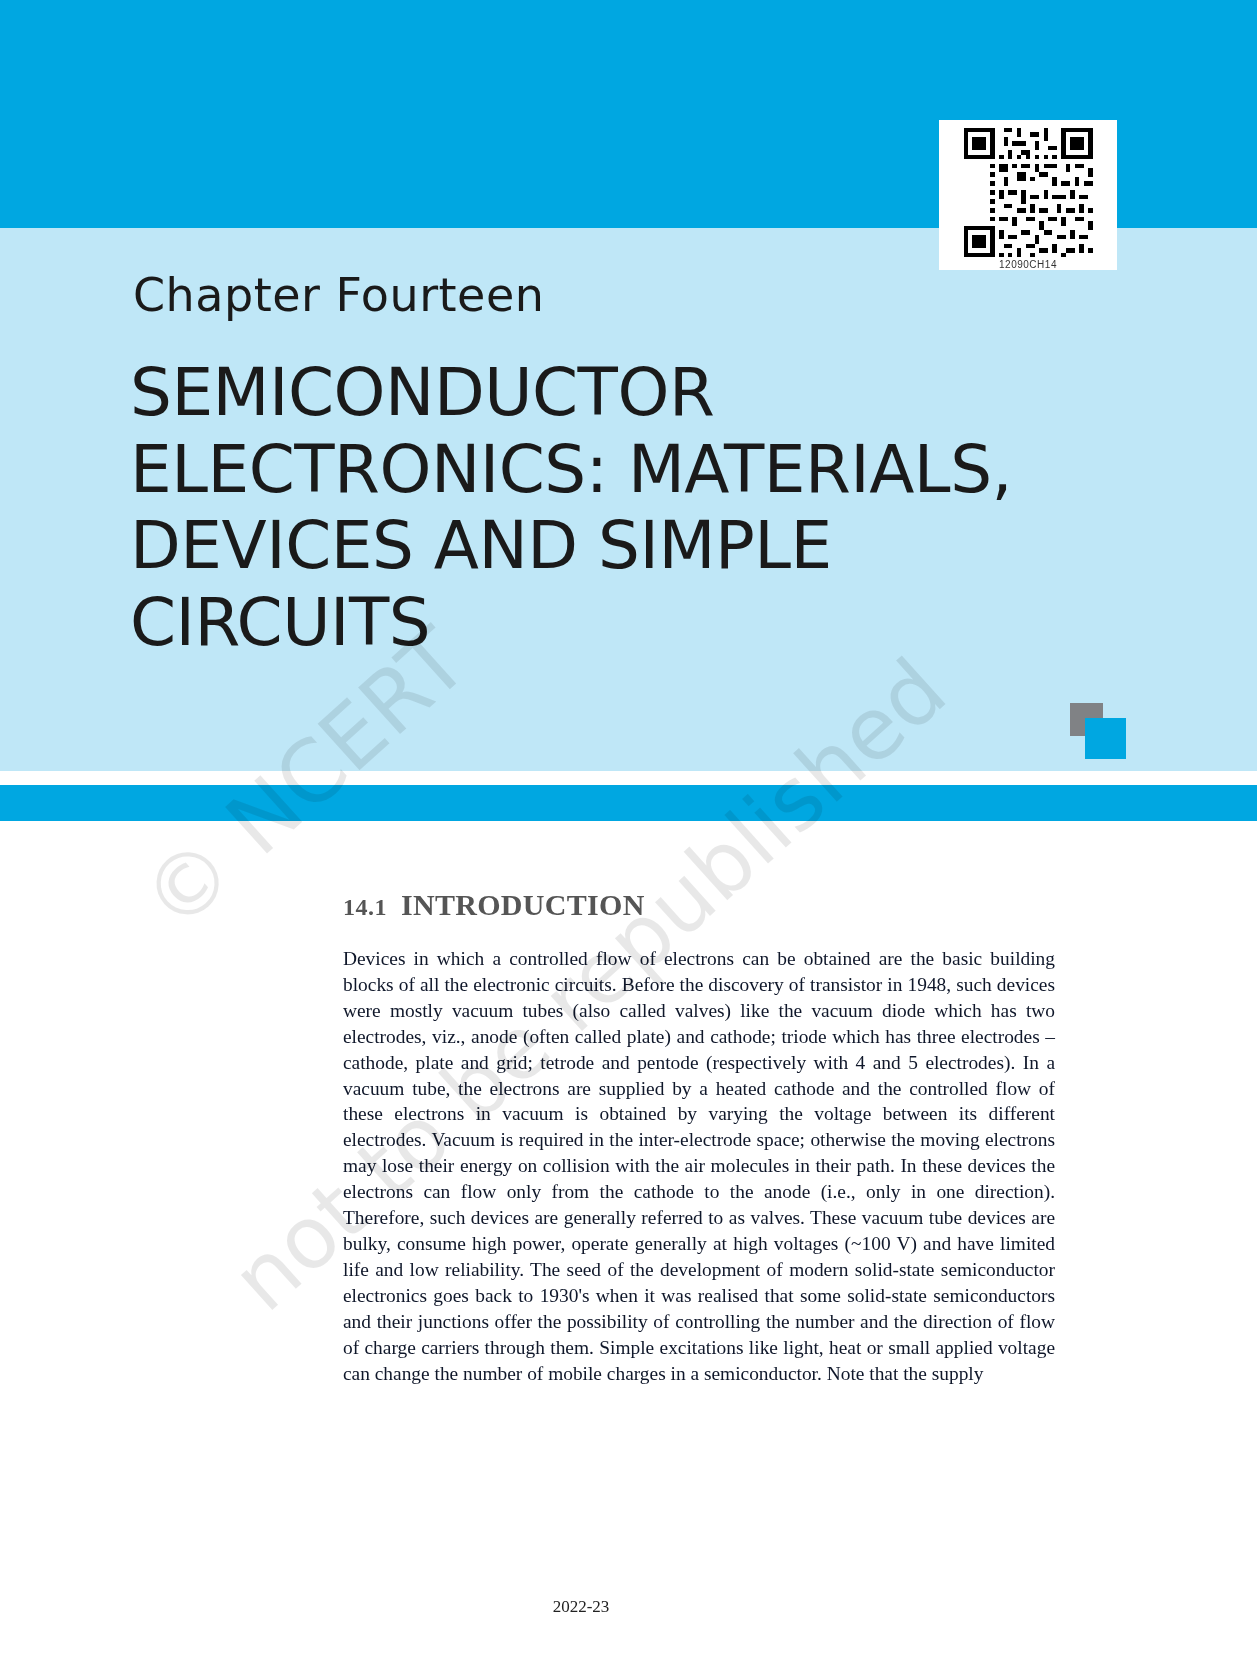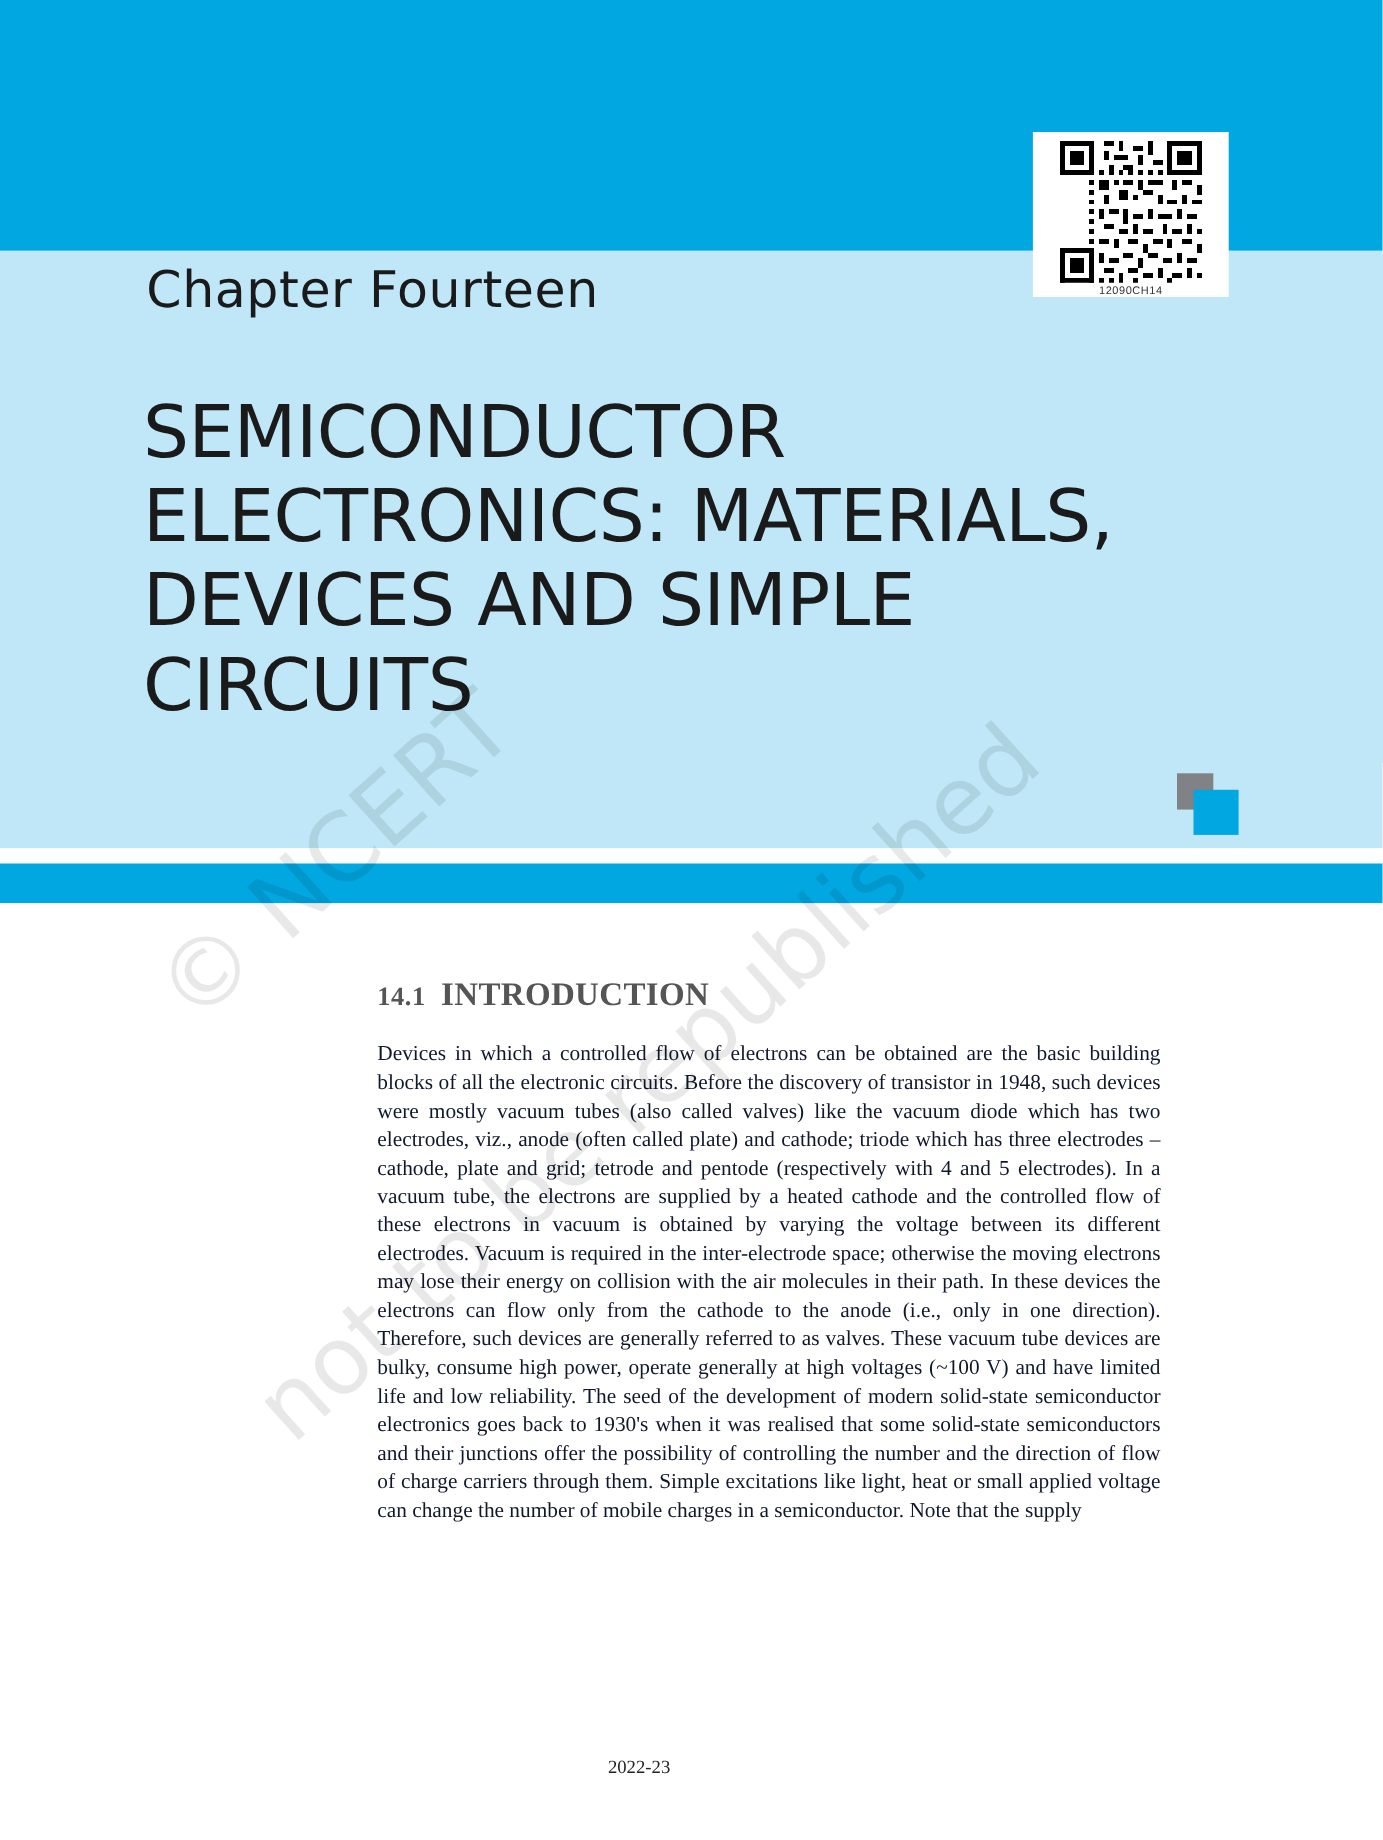--- a/index.html
+++ b/index.html
@@ -70,21 +70,21 @@
     font-size: 10px;
     letter-spacing: 0.5px;
     color: #333333;
     margin-top: 2px;
   }
 
   
   .chapter-label {
     position: absolute;
     left: 133px;
-    top: 236px;
+    top: 268px;
     font-family: "DejaVu Sans", sans-serif;
     font-size: 46px;
     font-weight: 400;
     color: #1a1a1a;
     letter-spacing: 0.5px;
   }
   .chapter-title {
     position: absolute;
     left: 130px;
     top: 355px;

